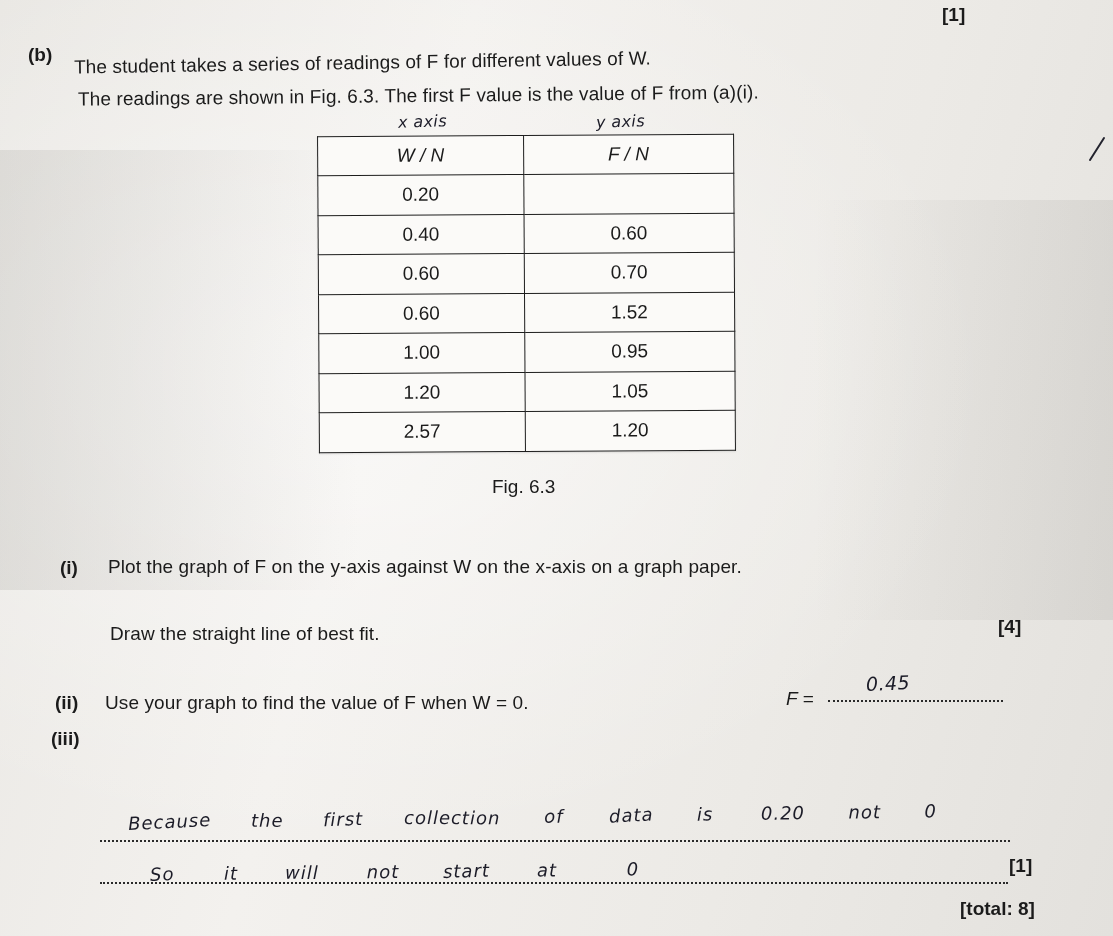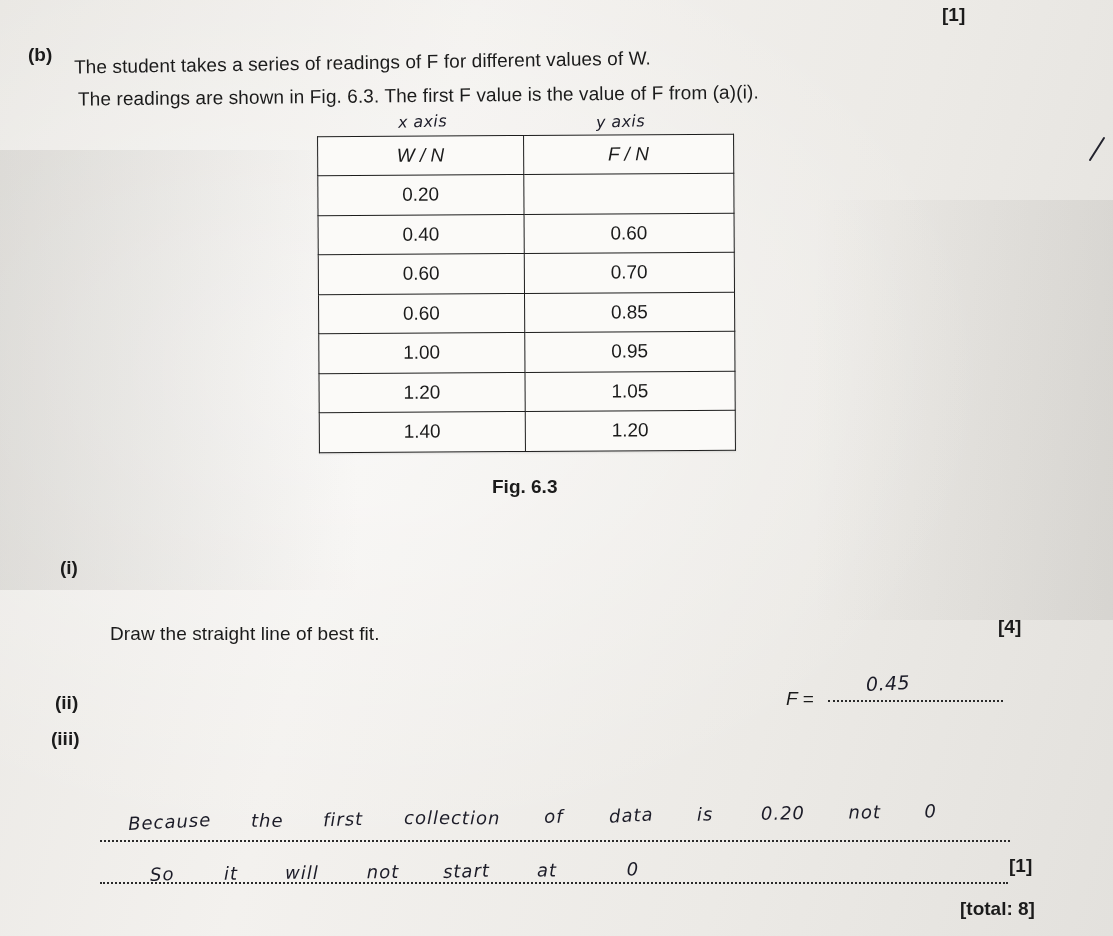--- a/index.html
+++ b/index.html
@@ -105,21 +105,21 @@
     font-style: italic;
     font-size: 19px;
     height: 38px;
   }
 
   .fig-caption {
     position: absolute;
     left: 492px;
     top: 476px;
     font-size: 19px;
-    font-weight: 700;
+    font-weight: 400;
   }
 
   
   .hand {
     position: absolute;
     font-family: "DejaVu Sans", sans-serif;
     color: #1c1c28;
     font-size: 17px;
     font-style: italic;
     letter-spacing: .4px;
@@ -205,45 +205,47 @@
       <tr>
         <td class="col-w">0.40</td>
         <td class="col-f">0.60</td>
       </tr>
       <tr>
         <td class="col-w">0.60</td>
         <td class="col-f">0.70</td>
       </tr>
       <tr>
         <td class="col-w">0.60</td>
-        <td class="col-f">0.85</td>
+        <td class="col-f">1.52</td>
       </tr>
       <tr>
         <td class="col-w">1.00</td>
         <td class="col-f">0.95</td>
       </tr>
       <tr>
         <td class="col-w">1.20</td>
         <td class="col-f">1.05</td>
       </tr>
       <tr>
-        <td class="col-w">1.40</td>
+        <td class="col-w">2.57</td>
         <td class="col-f">1.20</td>
       </tr>
     </tbody>
       </table>
   </div>
 
   <div class="fig-caption">Fig. 6.3</div>
 
   <div class="q-label" id="label-i">(i)</div>
+  <div class="body-line" id="i-line1">Plot the graph of F on the y-axis against W on the x-axis on a graph paper.</div>
   <div class="body-line" id="i-line3">Draw the straight line of best fit.</div>
   <div class="mark-bracket" id="mark-4">[4]</div>
 
   <div class="q-label" id="label-ii">(ii)</div>
+  <div class="body-line" id="ii-line1">Use your graph to find the value of F when W = 0.</div>
   <div class="f-equals">F =</div>
   <div class="dotline" id="dot-f"></div>
   <div class="hand" id="hand-fvalue">0.45</div>
   <div class="mark-bracket" id="mark-1b">[1]</div>
 
   <div class="q-label" id="label-iii">(iii)</div>
 
   <div class="dotline" id="dot-1"></div>
   <div class="dotline" id="dot-2"></div>
 

